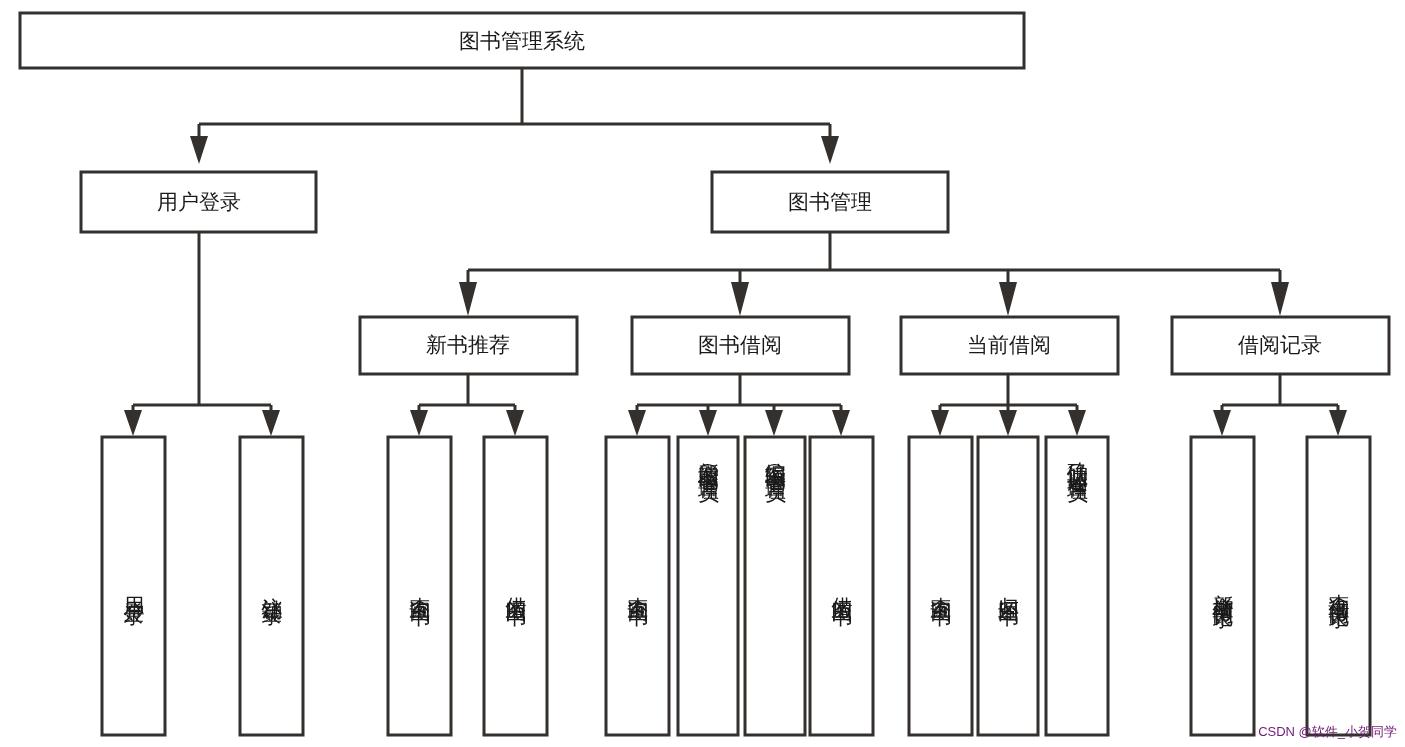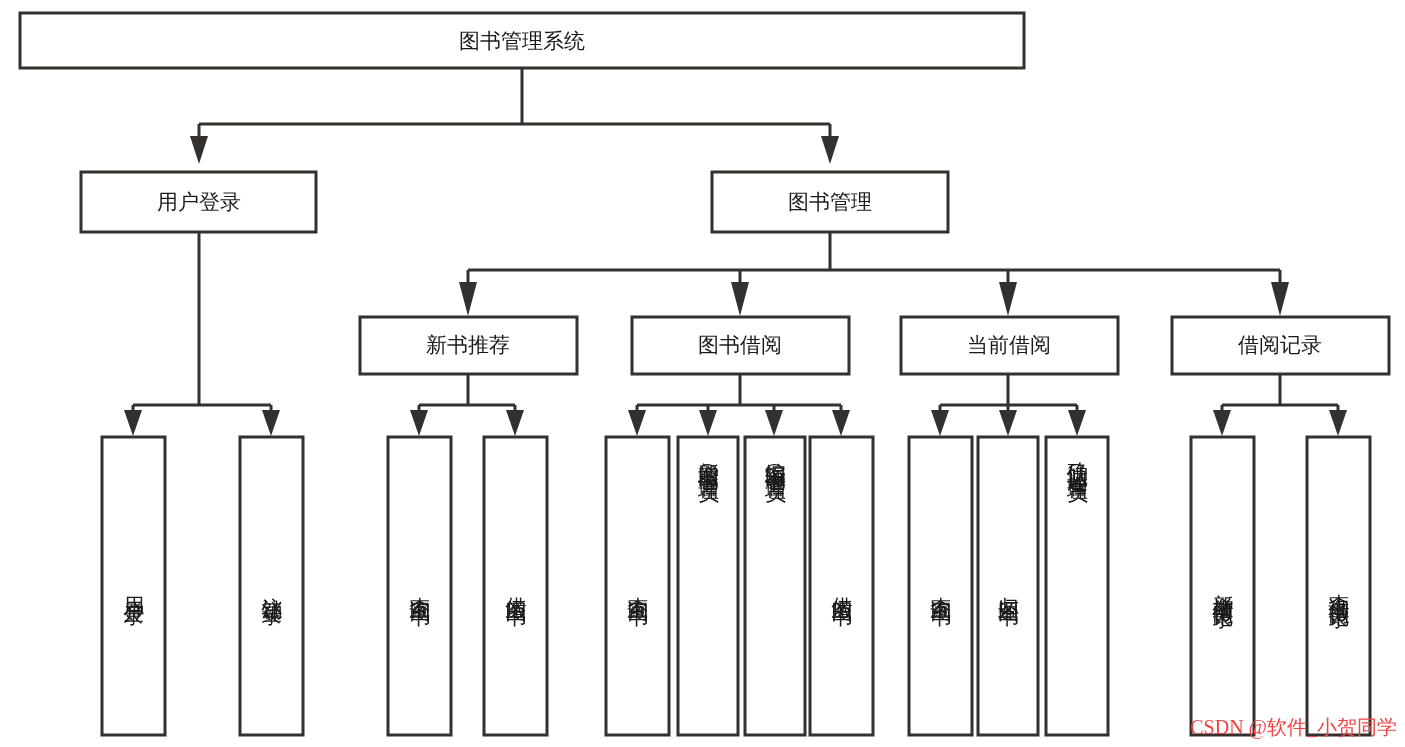--- a/index.html
+++ b/index.html
@@ -63,23 +63,23 @@
     display: flex;
     align-items: center;
     justify-content: center;
     text-align: center;
     pointer-events: none;
   }
   .watermark {
     position: absolute;
     right: 8px;
     bottom: 6px;
-    font-family: Liberation Serif, serif;
-    font-size: 20px;
-    color: #ef4444;
+    font-family: Liberation Sans, sans-serif;
+    font-size: 13px;
+    color: #701a75;
     white-space: nowrap;
     user-select: none;
   }
 </style>
 </head>
 <body>
 
 <div id="diagram-root">
 
   <svg class="diagram-svg" viewBox="0 0 1405 747">

